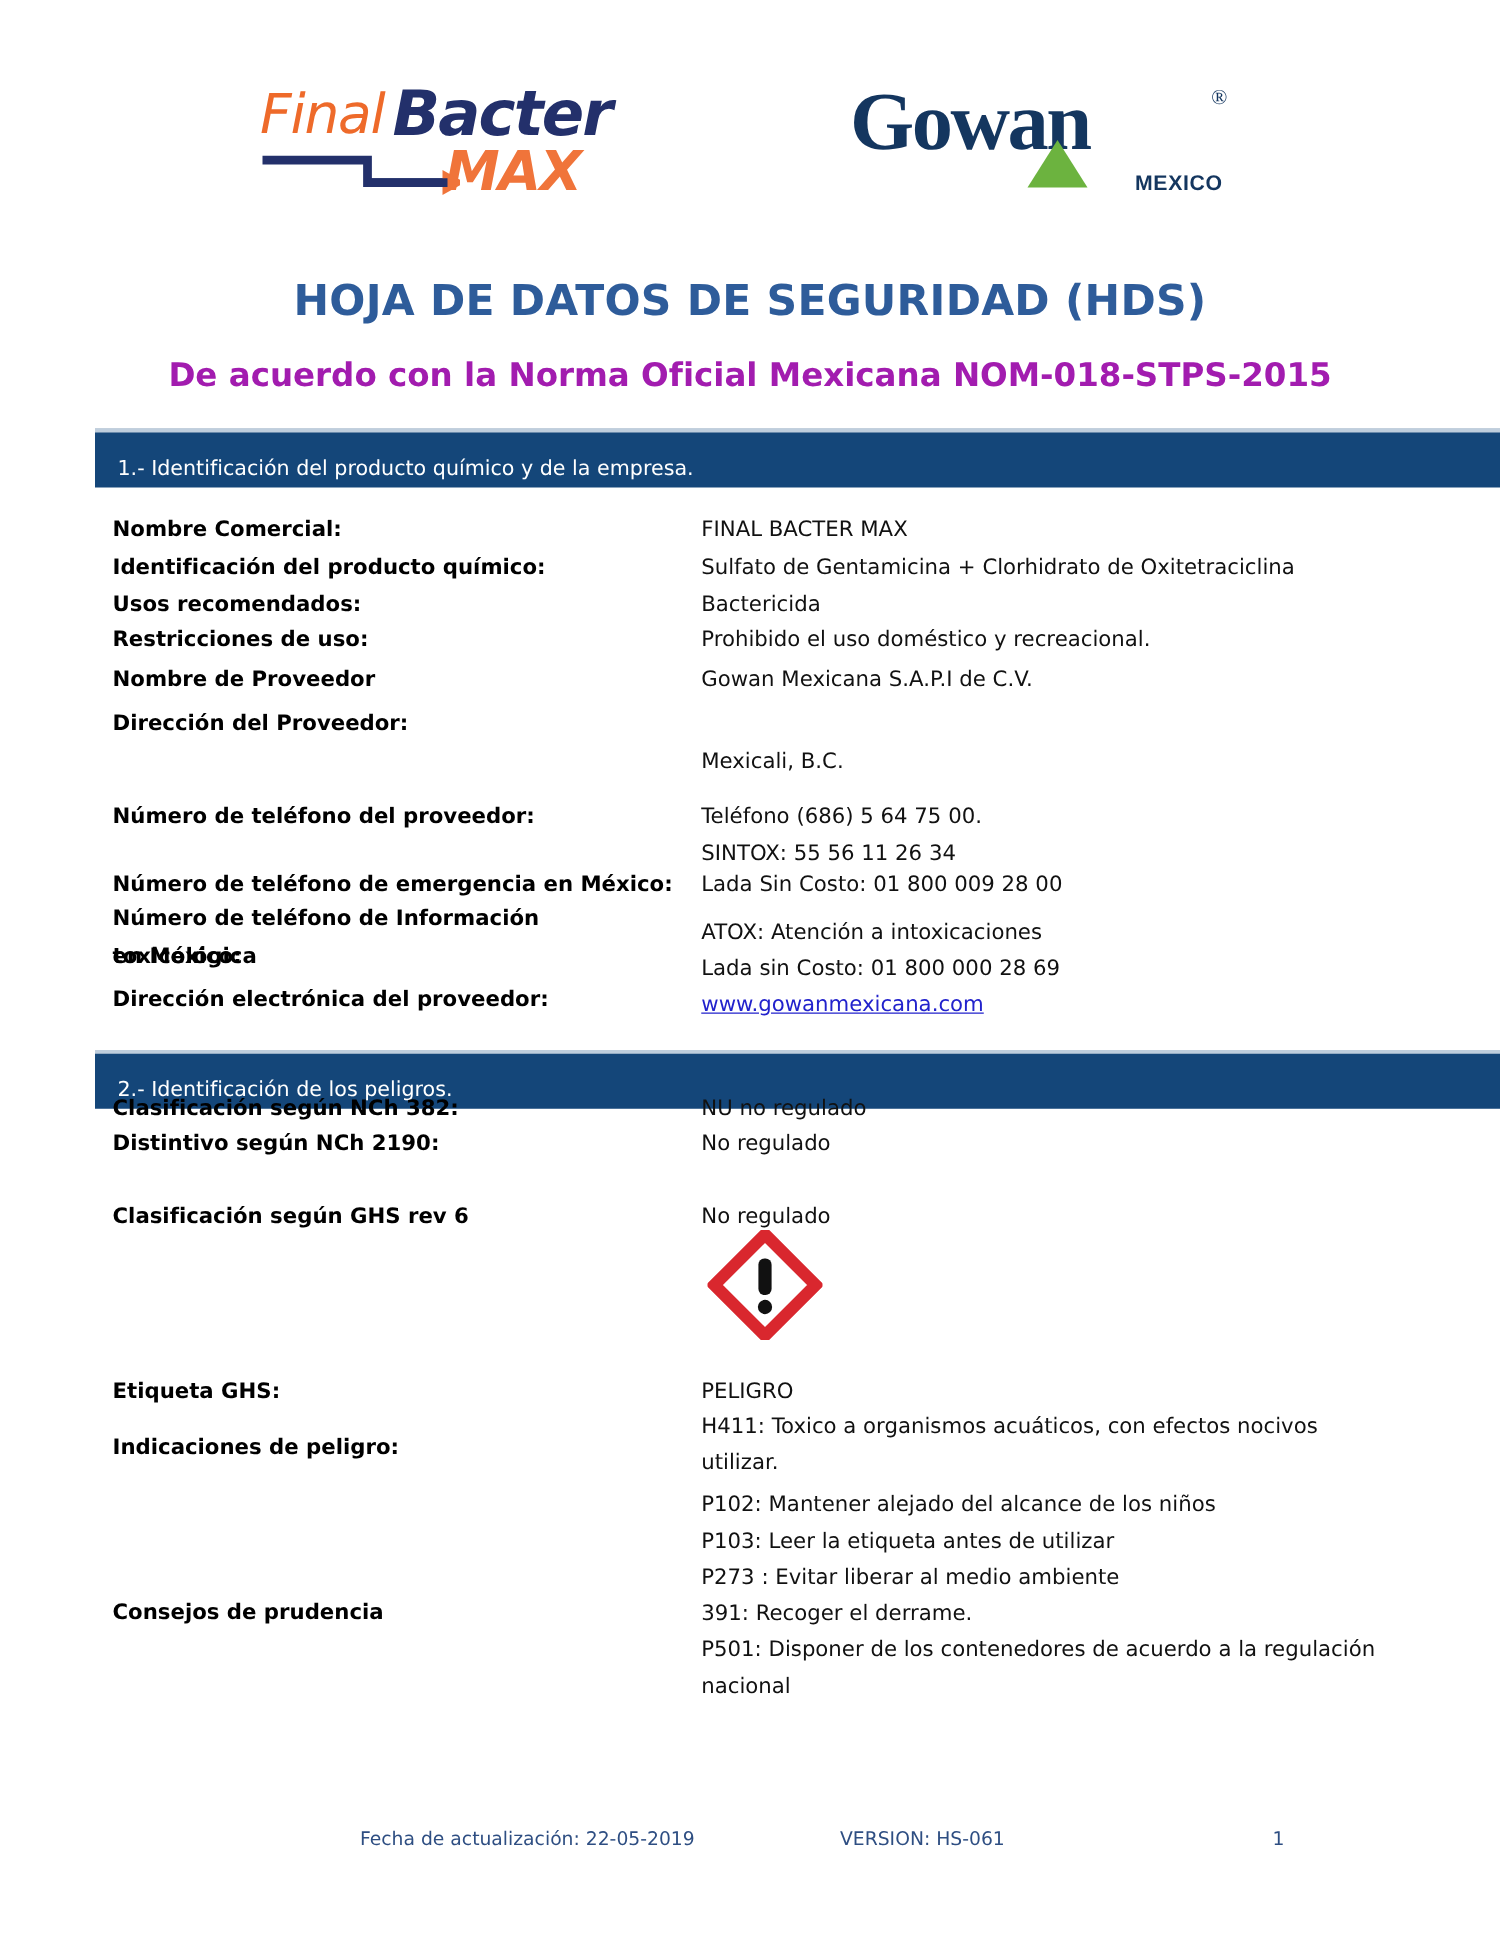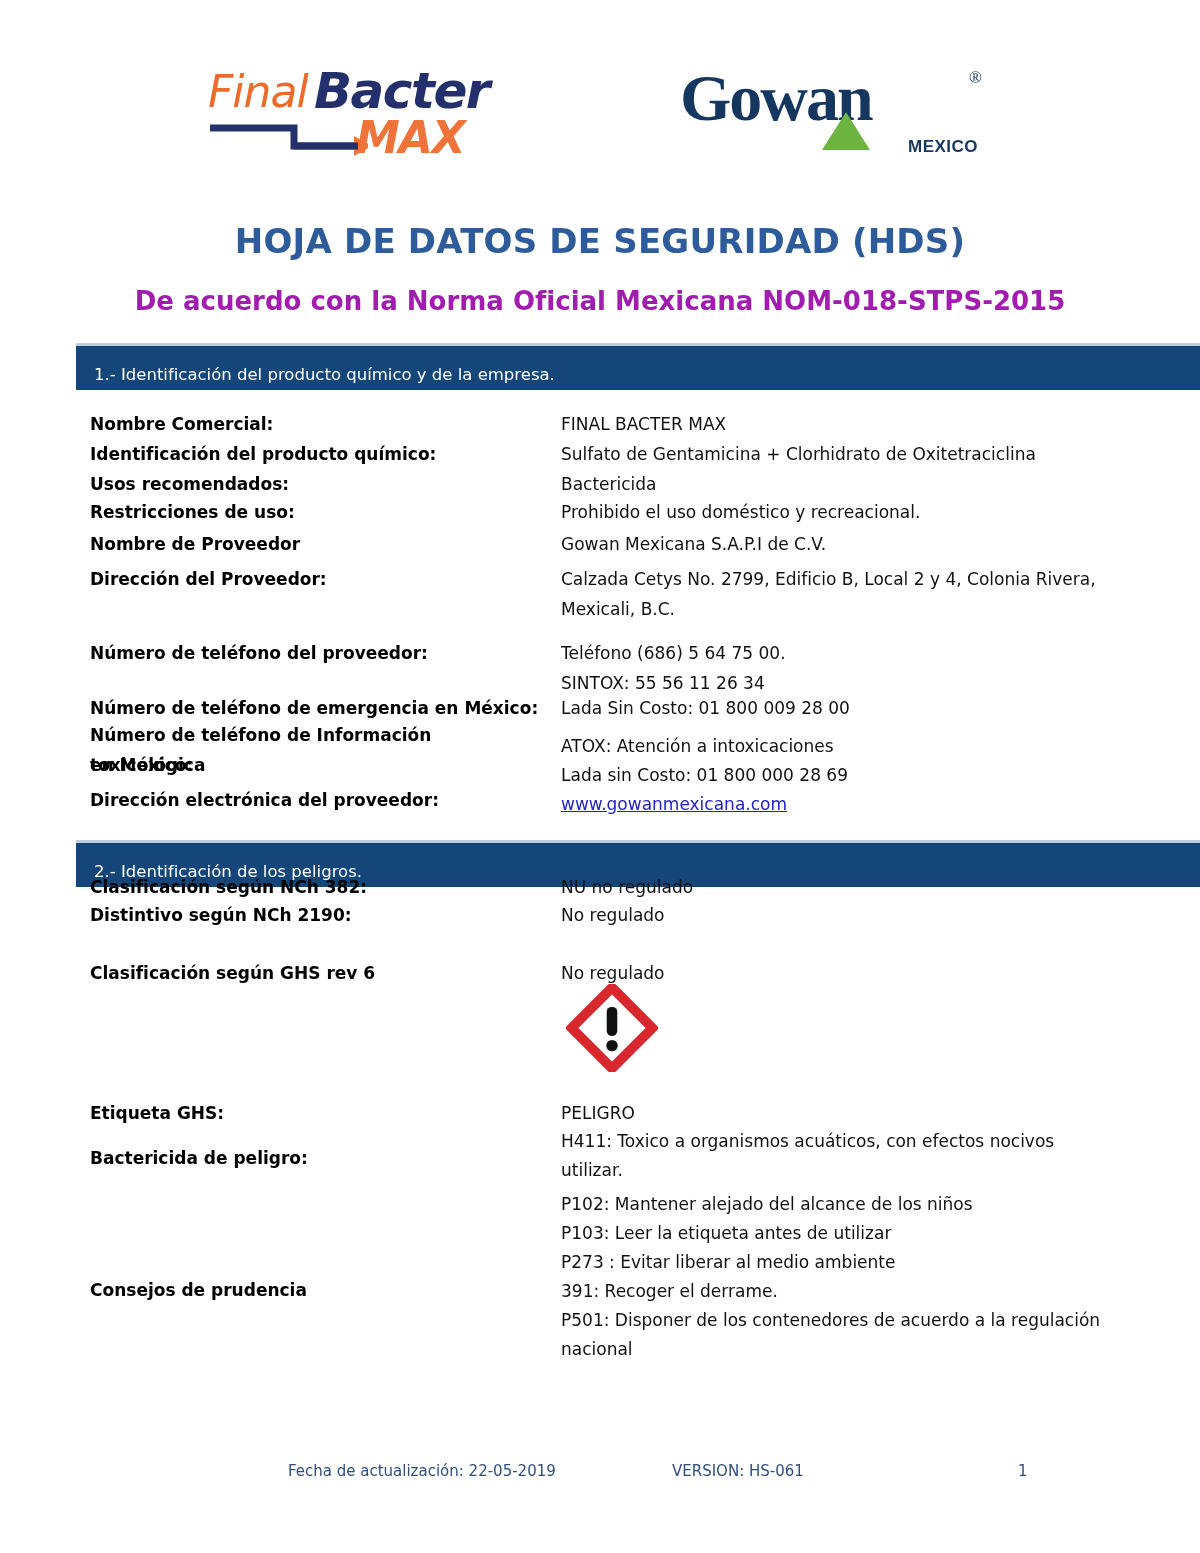--- a/index.html
+++ b/index.html
@@ -260,21 +260,20 @@
   <div class="field lbl" style="top:469px">Usos recomendados:</div>
   <div class="field val" style="top:469px">Bactericida</div>
 
   <div class="field lbl" style="top:497px">Restricciones de uso:</div>
   <div class="field val" style="top:497px">Prohibido el uso doméstico y recreacional.</div>
 
   <div class="field lbl" style="top:529px">Nombre de Proveedor</div>
   <div class="field val" style="top:529px">Gowan Mexicana S.A.P.I de C.V.</div>
 
   <div class="field lbl" style="top:564px">Dirección del Proveedor:</div>
-  <div class="field val" style="top:564px">Calzada Cetys No. 2799, Edificio B, Local 2 y 4, Colonia Rivera,</div>
   <div class="field val" style="top:594px">Mexicali, B.C.</div>
 
   <div class="field lbl" style="top:638px">Número de teléfono del proveedor:</div>
   <div class="field val" style="top:638px">Teléfono (686) 5 64 75 00.</div>
   <div class="field val" style="top:668px">SINTOX: 55 56 11 26 34</div>
 
   <div class="field lbl" style="top:693px">Número de teléfono de emergencia en México:</div>
   <div class="field val" style="top:693px">Lada Sin Costo: 01 800 009 28 00</div>
 
   <div class="field lbl" style="top:720px">Número de teléfono de Información toxicológica</div>
@@ -300,21 +299,21 @@
 
   <svg class="ghs-picto" viewBox="0 0 100 100">
     <polygon points="50,4 96,50 50,96 4,50" fill="#ffffff" stroke="#D9272E" stroke-width="11" stroke-linejoin="miter"></polygon>
     <rect x="44" y="26" width="12" height="33" rx="5.5" fill="#111111"></rect>
     <circle cx="50" cy="70" r="6.5" fill="#111111"></circle>
   </svg>
 
   <div class="field lbl" style="top:1098px">Etiqueta GHS:</div>
   <div class="field val" style="top:1098px">PELIGRO</div>
 
-  <div class="field lbl" style="top:1143px">Bactericida de peligro:</div>
+  <div class="field lbl" style="top:1143px">Indicaciones de peligro:</div>
   <div class="field val" style="top:1126px">H411: Toxico a organismos acuáticos, con efectos nocivos</div>
   <div class="field val" style="top:1155px">utilizar.</div>
 
   <div class="field lbl" style="top:1275px">Consejos de prudencia</div>
 
   <div class="field val" style="top:1189px">P102: Mantener alejado del alcance de los niños</div>
   <div class="field val" style="top:1218px">P103: Leer la etiqueta antes de utilizar</div>
   <div class="field val" style="top:1247px">P273 : Evitar liberar al medio ambiente</div>
   <div class="field val" style="top:1276px">391: Recoger el derrame.</div>
   <div class="field val" style="top:1305px">P501: Disponer de los contenedores de acuerdo a la regulación</div>

